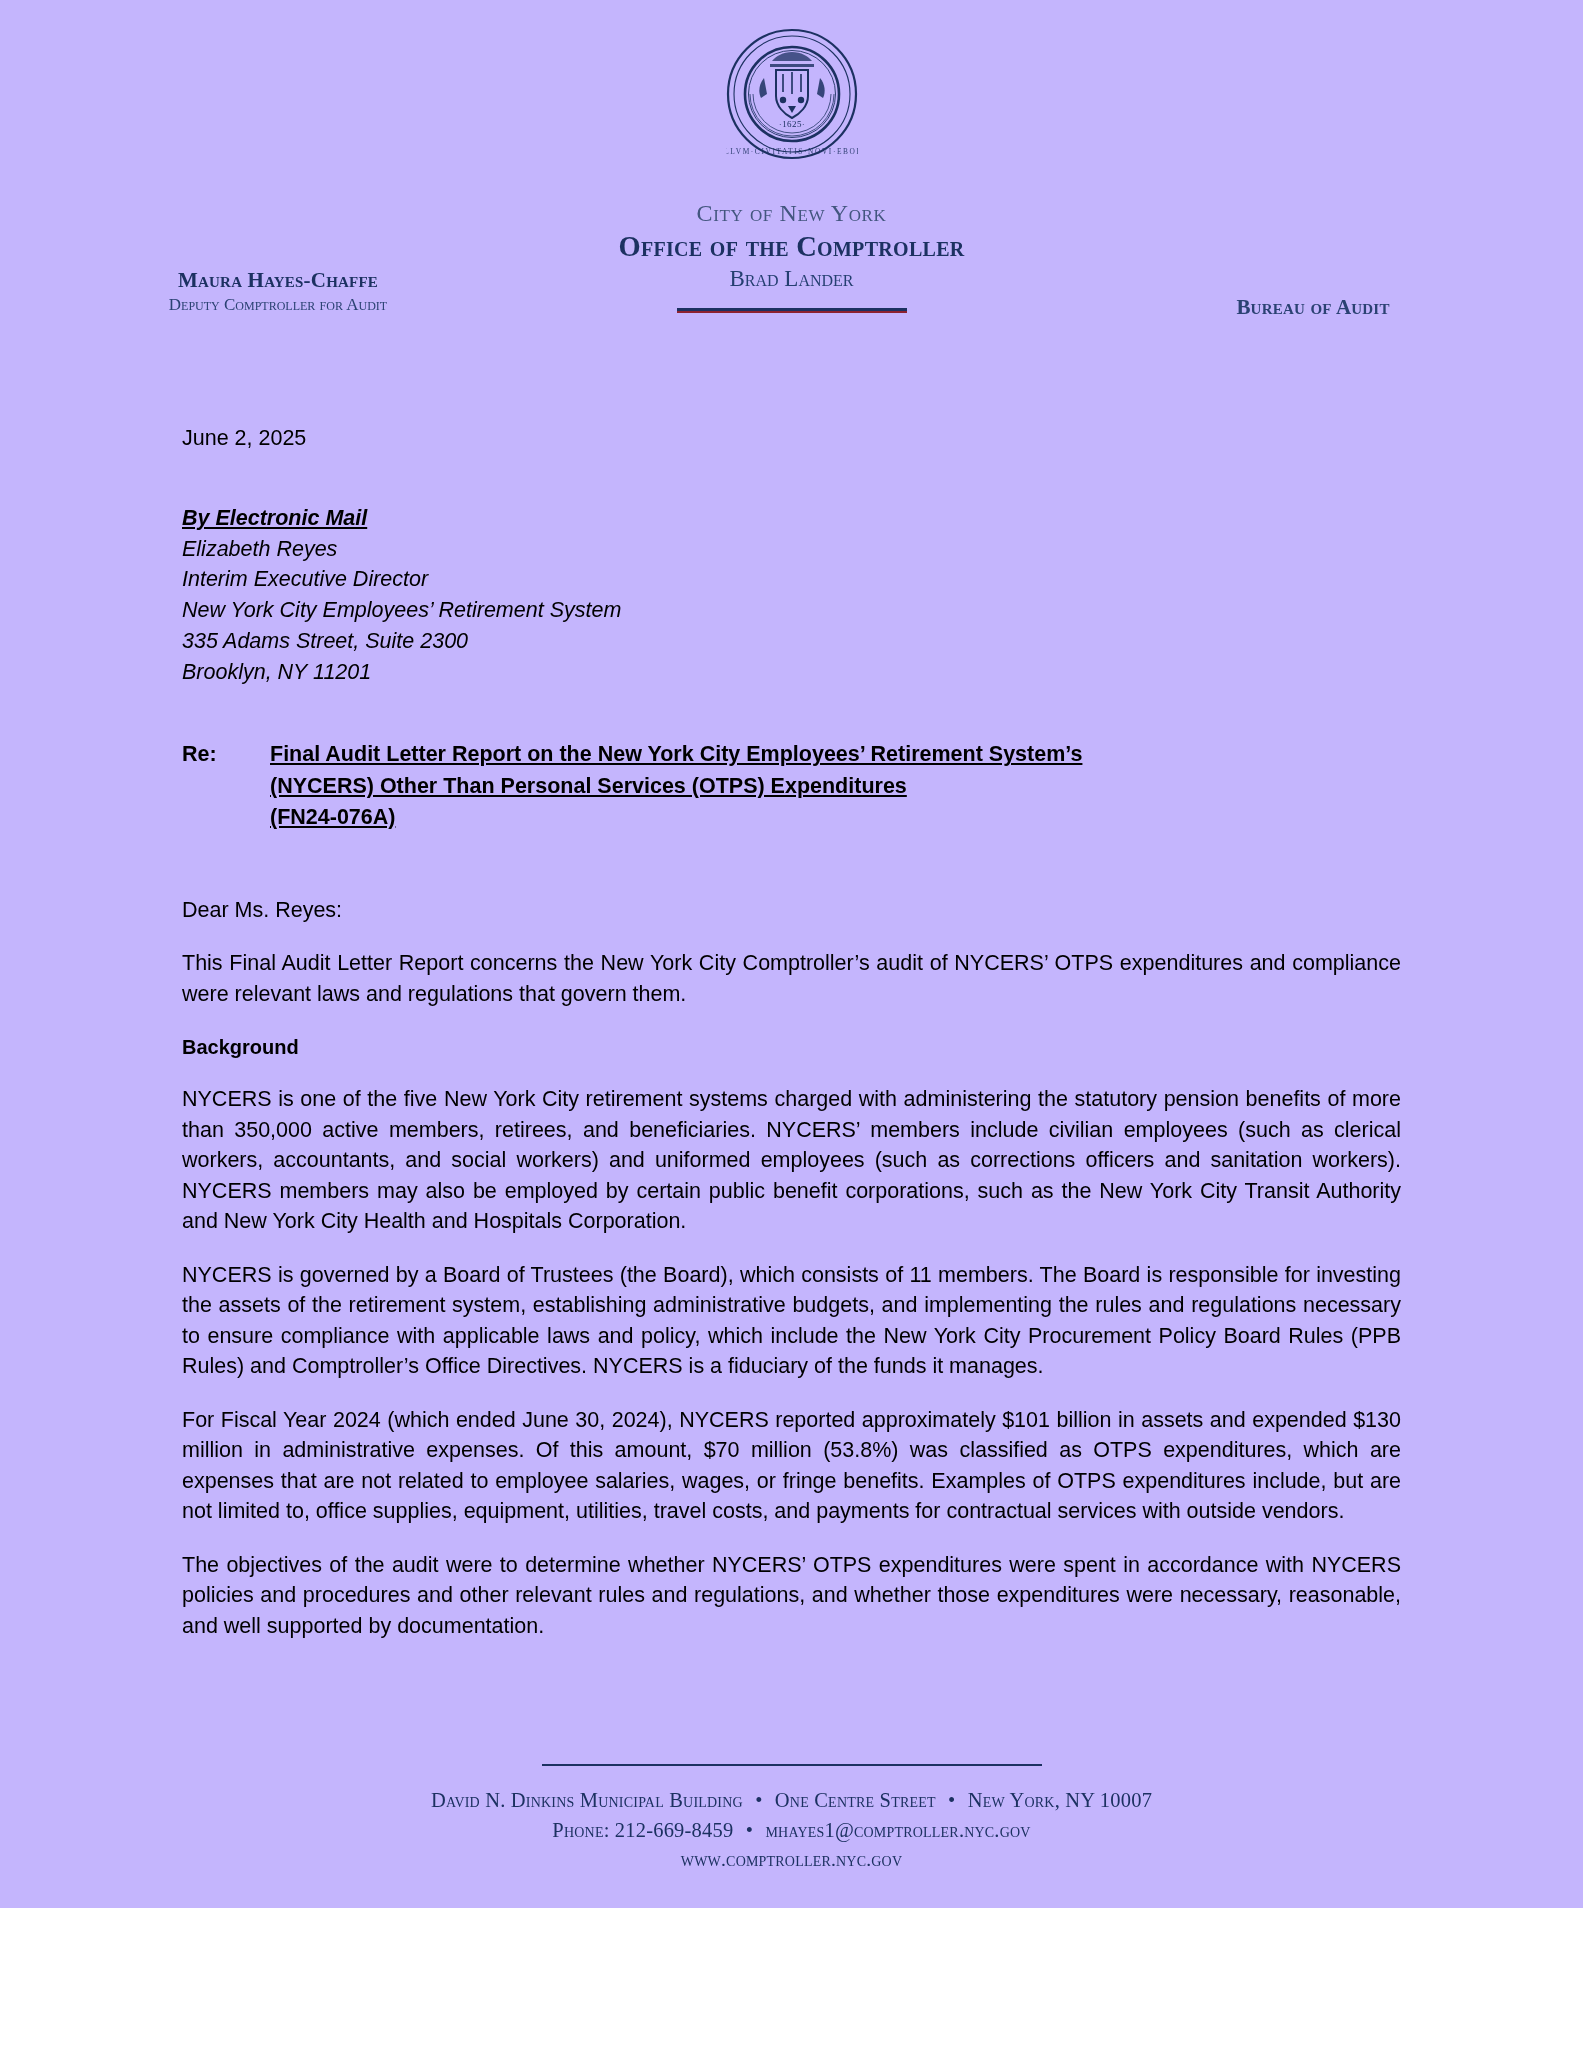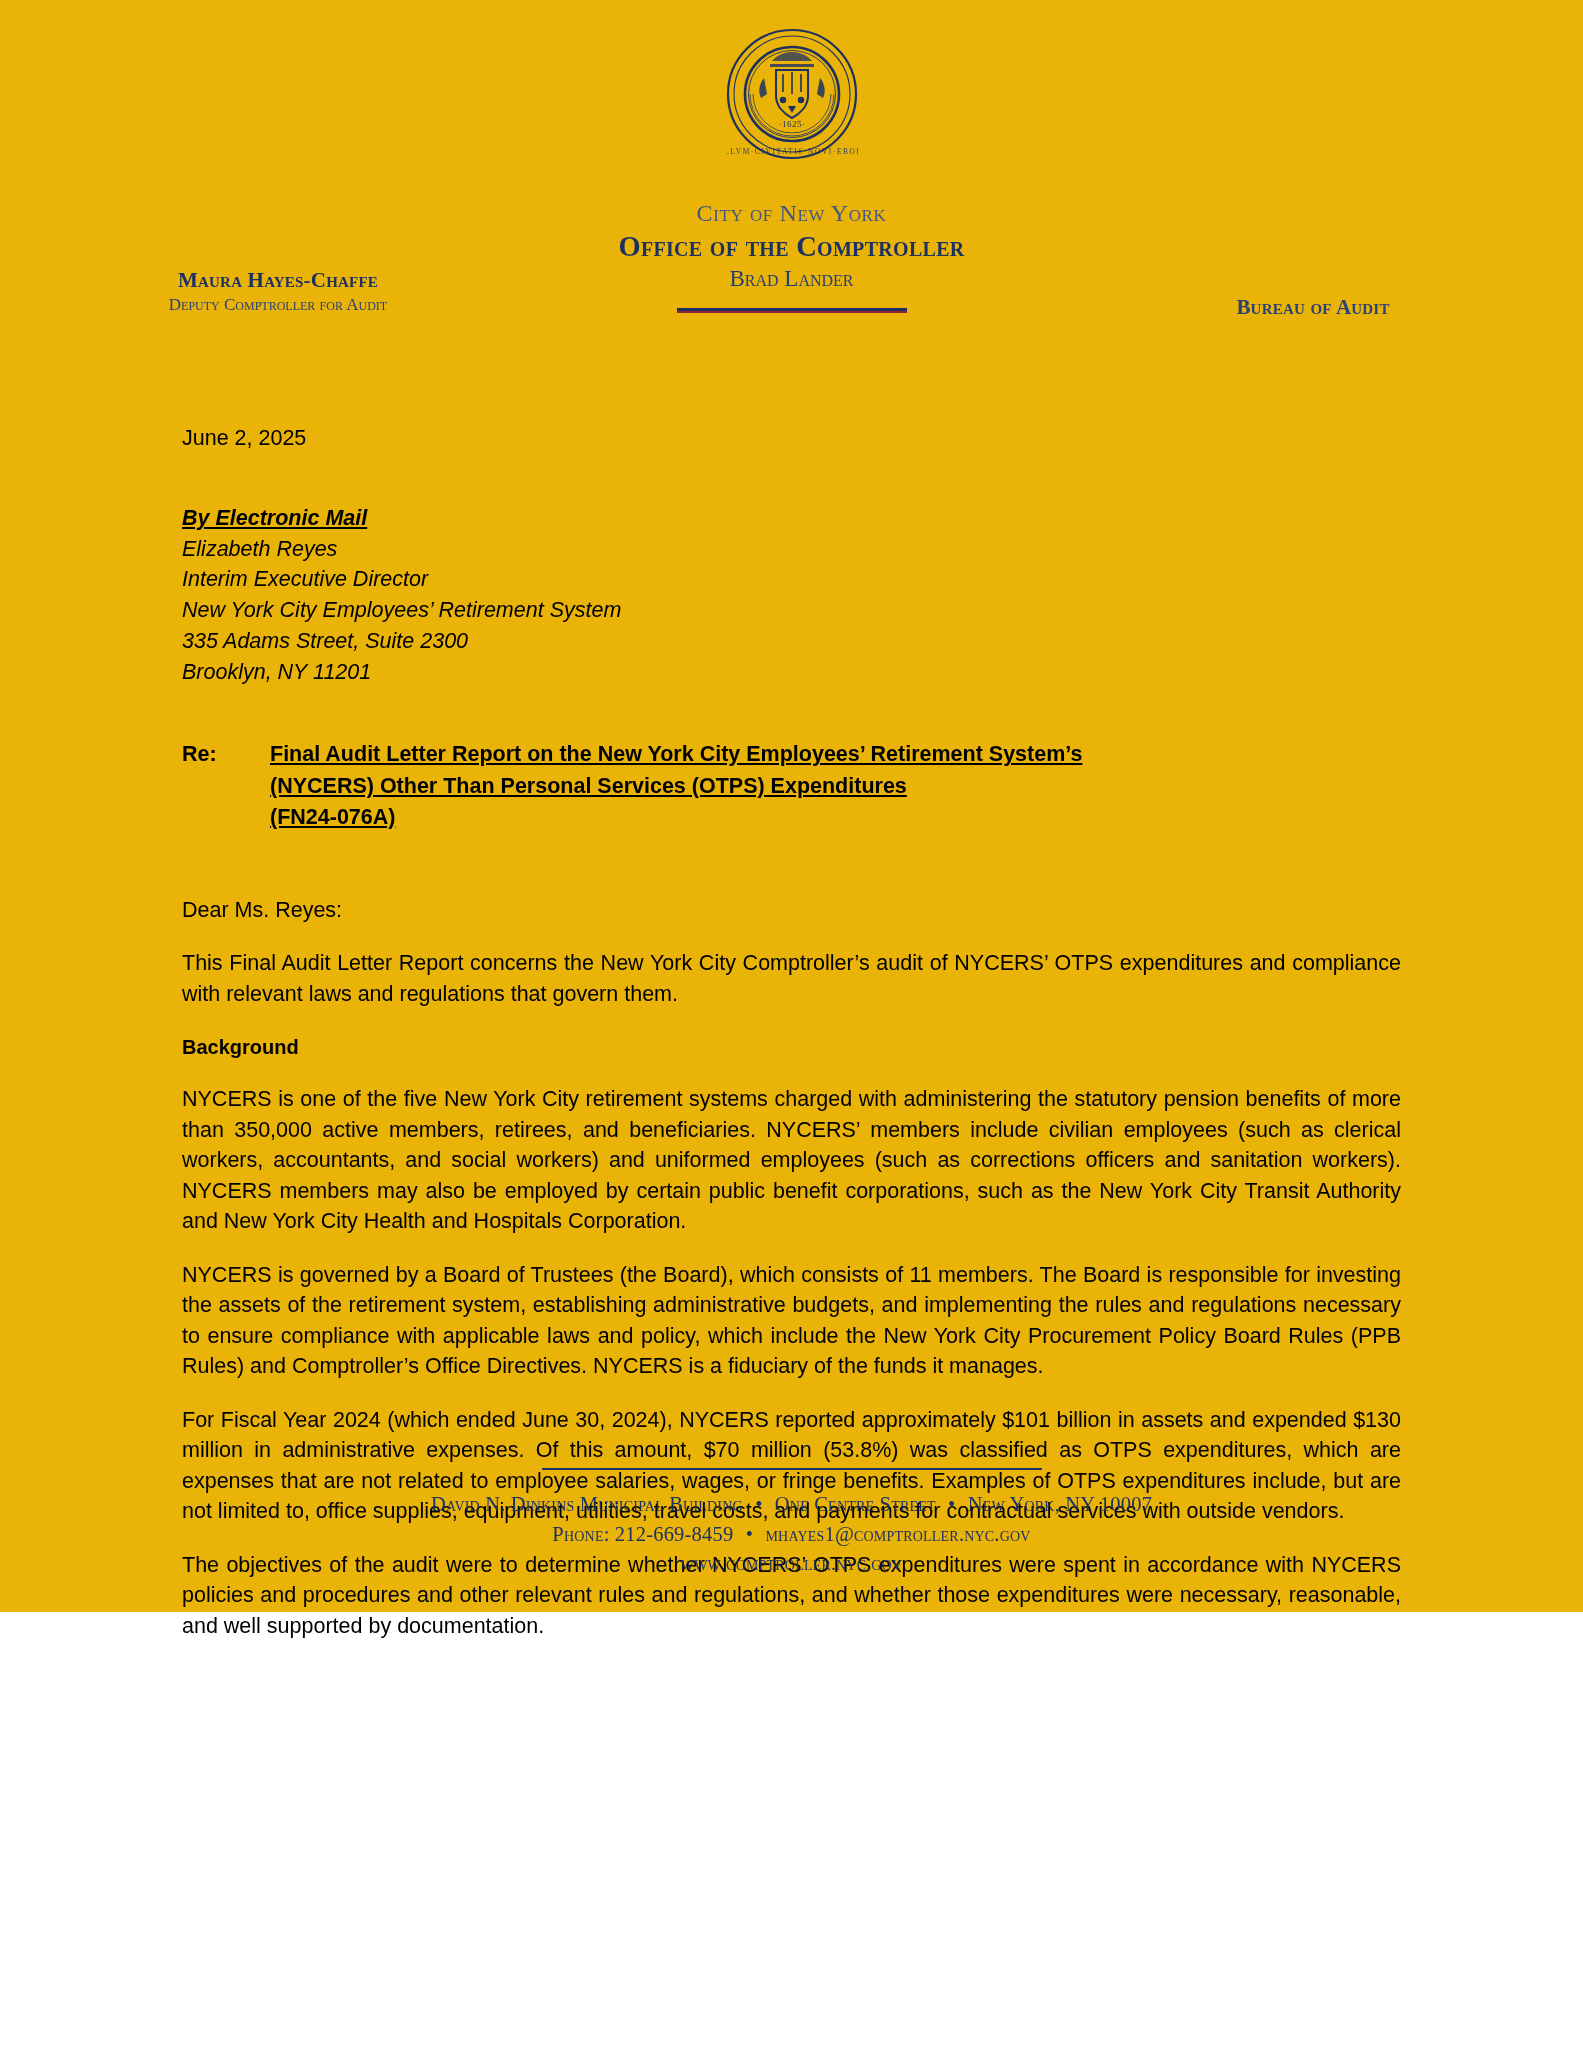--- a/index.html
+++ b/index.html
@@ -10,25 +10,25 @@
   body {
     width: 1583px;
     height: 2048px;
     font-family: "Liberation Sans", sans-serif;
     color: #000000;
     position: relative;
     overflow: hidden;
   }
   .page {
     width: 1583px;
-    height: 1612px;
+    height: 1908px;
     box-sizing: border-box;
     padding: 0;
     position: relative;
-    background: #eab308;
+    background: #c4b5fd;
   }
 
   
   .letterhead {
     position: relative;
     height: 330px;
   }
   .seal-wrap {
     position: absolute;
     left: 50%;
@@ -301,21 +301,21 @@
       <div class="re-label">Re:</div>
       <div class="re-text">
         <span>Final Audit Letter Report on the New York City Employees’ Retirement System’s</span>
         <span>(NYCERS) Other Than Personal Services (OTPS) Expenditures</span>
         <span>(FN24-076A)</span>
       </div>
     </div>
 
     <div class="salutation">Dear Ms. Reyes:</div>
 
-    <p class="para">This Final Audit Letter Report concerns the New York City Comptroller’s audit of NYCERS’ OTPS expenditures and compliance with relevant laws and regulations that govern them.</p>
+    <p class="para">This Final Audit Letter Report concerns the New York City Comptroller’s audit of NYCERS’ OTPS expenditures and compliance were relevant laws and regulations that govern them.</p>
 
     <h2 class="section">Background</h2>
 
     <p class="para">NYCERS is one of the five New York City retirement systems charged with administering the statutory pension benefits of more than 350,000 active members, retirees, and beneficiaries. NYCERS’ members include civilian employees (such as clerical workers, accountants, and social workers) and uniformed employees (such as corrections officers and sanitation workers). NYCERS members may also be employed by certain public benefit corporations, such as the New York City Transit Authority and New York City Health and Hospitals Corporation.</p>
     <p class="para">NYCERS is governed by a Board of Trustees (the Board), which consists of 11 members. The Board is responsible for investing the assets of the retirement system, establishing administrative budgets, and implementing the rules and regulations necessary to ensure compliance with applicable laws and policy, which include the New York City Procurement Policy Board Rules (PPB Rules) and Comptroller’s Office Directives. NYCERS is a fiduciary of the funds it manages.</p>
     <p class="para">For Fiscal Year 2024 (which ended June 30, 2024), NYCERS reported approximately $101 billion in assets and expended $130 million in administrative expenses. Of this amount, $70 million (53.8%) was classified as OTPS expenditures, which are expenses that are not related to employee salaries, wages, or fringe benefits. Examples of OTPS expenditures include, but are not limited to, office supplies, equipment, utilities, travel costs, and payments for contractual services with outside vendors.</p>
     <p class="para">The objectives of the audit were to determine whether NYCERS’ OTPS expenditures were spent in accordance with NYCERS policies and procedures and other relevant rules and regulations, and whether those expenditures were necessary, reasonable, and well supported by documentation.</p>
   </div>
 
   <div class="footer">

